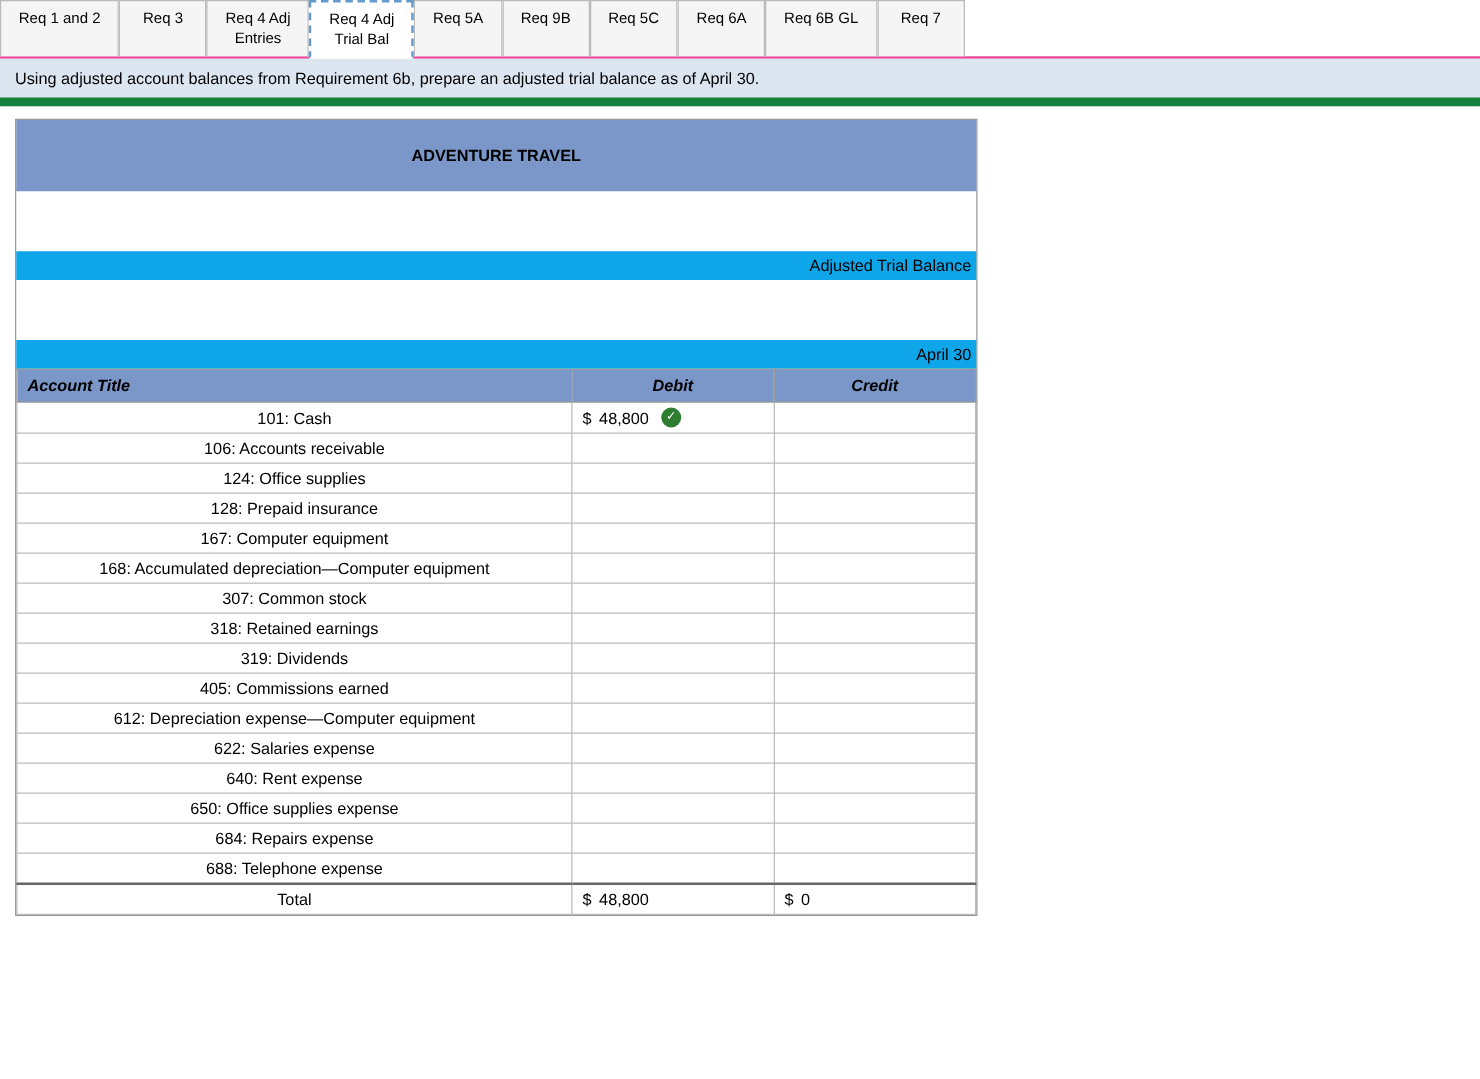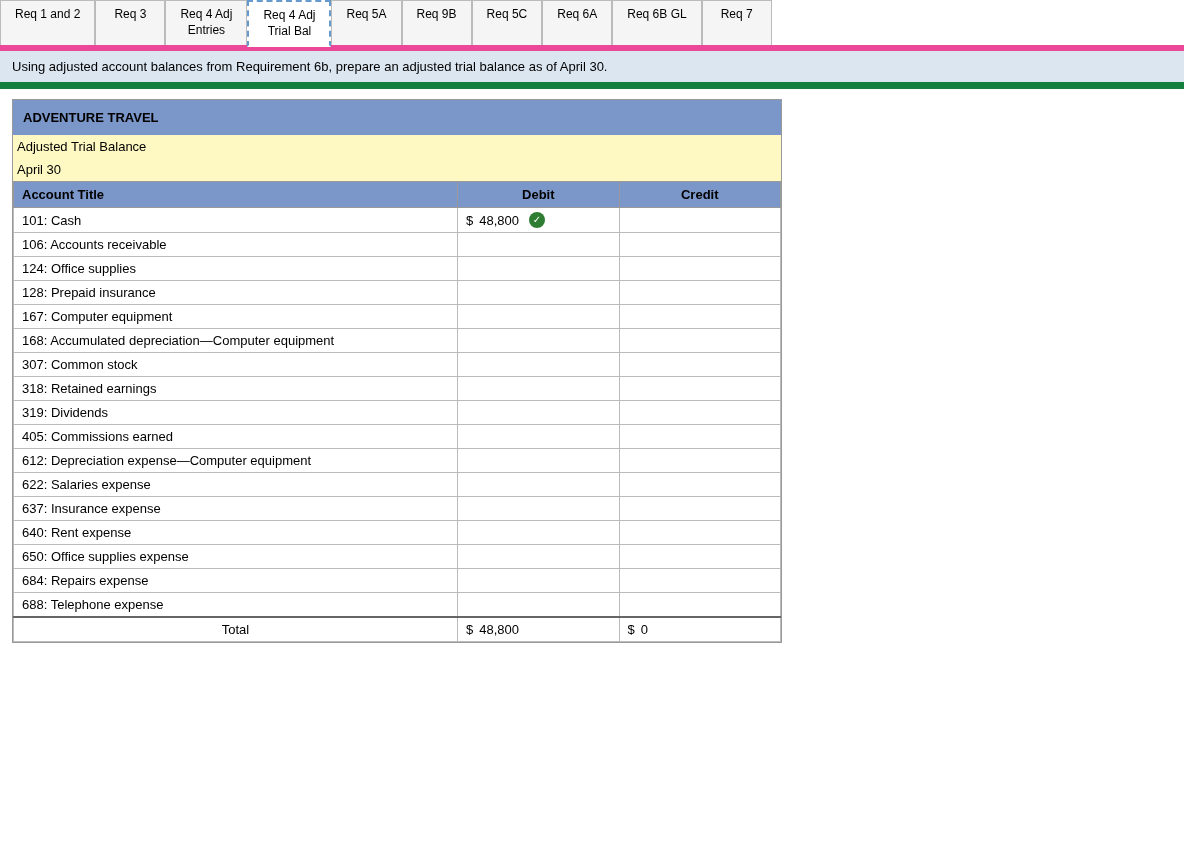--- a/index.html
+++ b/index.html
@@ -10,21 +10,21 @@
     body {
       font-family: Arial, sans-serif;
       font-size: 13px;
       background: #fff;
       width: 1184px;
     }
 
     
     .tab-bar {
       display: flex;
-      border-bottom: 6px solid #ec4899;
+      border-bottom: 2px solid #ec4899;
       background: #fff;
       padding: 0;
     }
     .tab {
       padding: 6px 14px;
       border: 1px solid #bbb;
       border-bottom: none;
       background: #f5f5f5;
       cursor: pointer;
       text-align: center;
@@ -57,59 +57,61 @@
 
     
     .table-container {
       width: 770px;
       border: 1px solid #999;
     }
 
     
     .table-header {
       background: #7b96c8;
-      text-align: left;
-      padding: 10px;
+      text-align: center;
+      padding: 21px;
       font-weight: bold;
       font-size: 13px;
       color: #000;
     }
     .table-subheader {
-      background: #fef9c3;
-      text-align: left;
+      background: #0ea5e9;
+      text-align: right;
       padding: 4px;
       font-size: 13px;
       color: #000;
+      margin-top: 48px;
     }
 
     
     .data-table {
       width: 100%;
       border-collapse: collapse;
     }
     .data-table th {
       background: #7b96c8;
       border: 1px solid #999;
       padding: 5px 8px;
       text-align: center;
       font-weight: bold;
       font-size: 13px;
+      font-style: italic;
     }
     .data-table th.left {
       text-align: left;
     }
     .data-table td {
       border: 1px solid #bbb;
       padding: 4px 8px;
       font-size: 13px;
       height: 24px;
     }
     .data-table td.account-col {
       width: 440px;
-      text-align: left;
+      text-align: center;
     }
     .data-table td.amount-col {
       width: 160px;
       text-align: right;
     }
     .data-table td.credit-col {
       width: 160px;
       text-align: right;
     }
     .data-table tr.total-row td {
@@ -245,25 +247,20 @@
             <td class="account-col">612: Depreciation expense—Computer equipment</td>
             <td class="amount-col"></td>
             <td class="credit-col"></td>
           </tr>
           <tr>
             <td class="account-col">622: Salaries expense</td>
             <td class="amount-col"></td>
             <td class="credit-col"></td>
           </tr>
           <tr>
-            <td class="account-col">637: Insurance expense</td>
-            <td class="amount-col"></td>
-            <td class="credit-col"></td>
-          </tr>
-          <tr>
             <td class="account-col">640: Rent expense</td>
             <td class="amount-col"></td>
             <td class="credit-col"></td>
           </tr>
           <tr>
             <td class="account-col">650: Office supplies expense</td>
             <td class="amount-col"></td>
             <td class="credit-col"></td>
           </tr>
           <tr>

